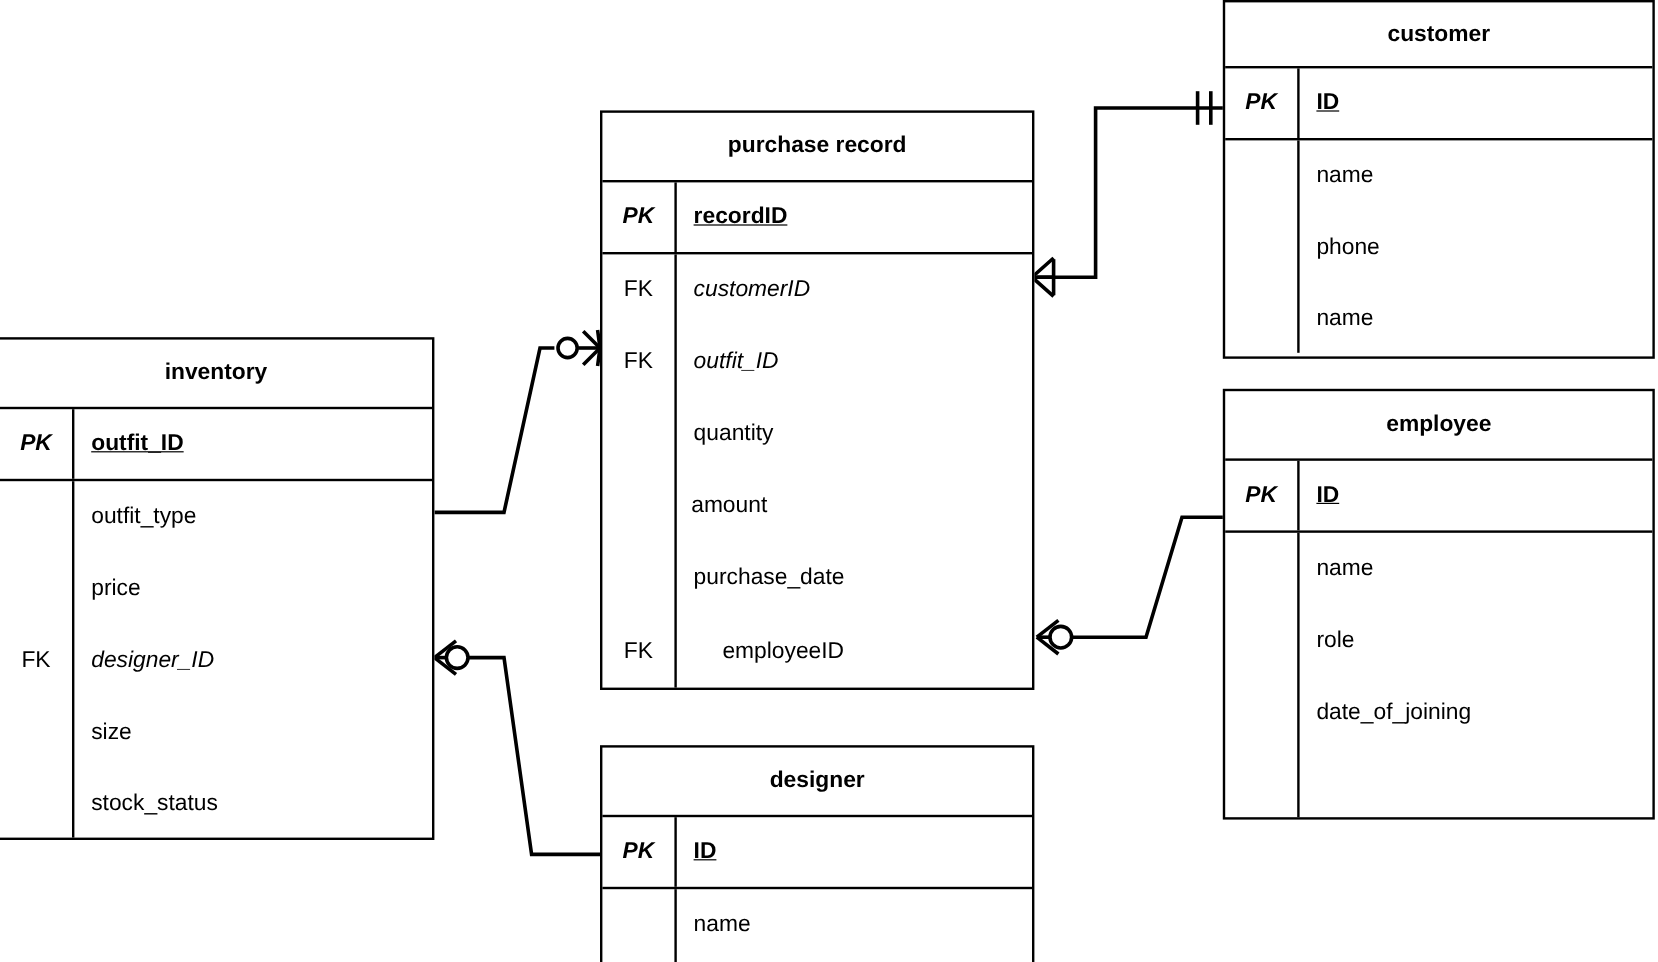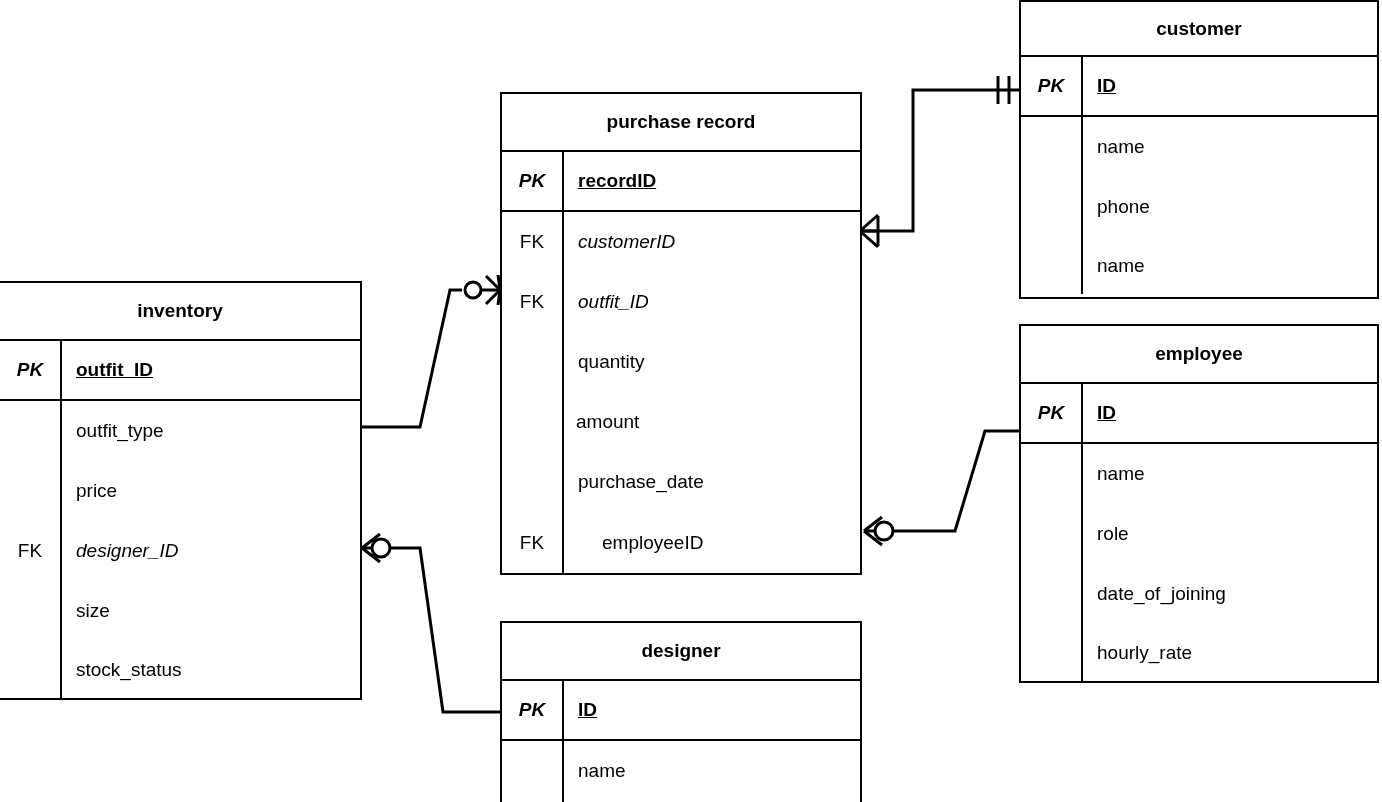--- a/index.html
+++ b/index.html
@@ -256,21 +256,20 @@
       <div class="keys-col" style="width:62px;">
         <div class="cell" style="height:60px;"></div>
         <div class="cell" style="height:60px;"></div>
         <div class="cell" style="height:60px;"></div>
         <div class="cell" style="height:57px;"></div>
       </div>
       <div class="attrs-col">
         <div class="cell" style="height:60px;">name</div>
         <div class="cell" style="height:60px;">role</div>
         <div class="cell" style="height:60px;">date_of_joining</div>
-        <div class="cell" style="height:57px;">hourly_rate</div>
       </div>
     </div>
   </div>
 
   <div class="entity" style="left:500px; top:621px; width:362px; height:240px;">
     <div class="entity-title" style="height:58px;">designer</div>
     <div class="row pk-row" style="height:60px;">
       <div class="key-cell pk" style="width:62px;">PK</div>
       <div class="attr-cell pk-attr">ID</div>
     </div>

